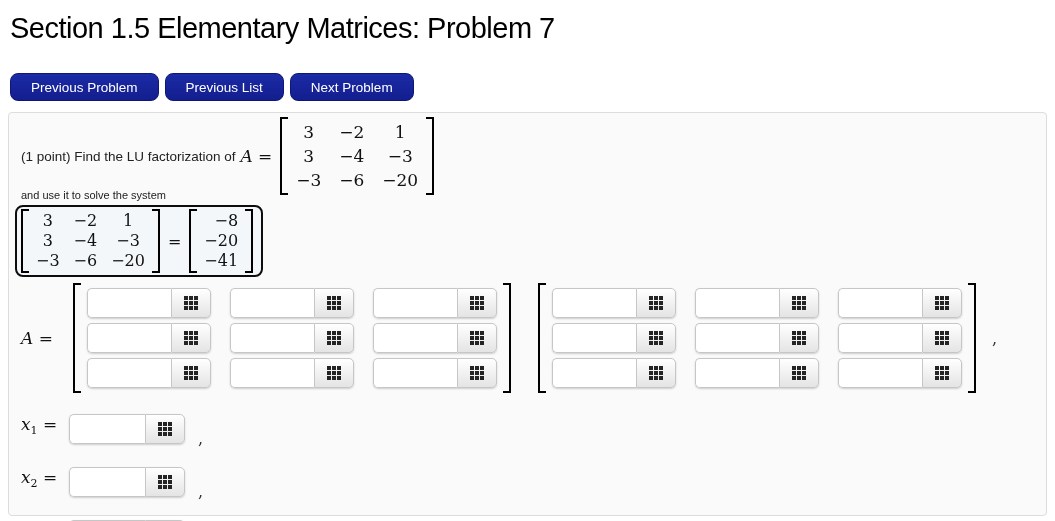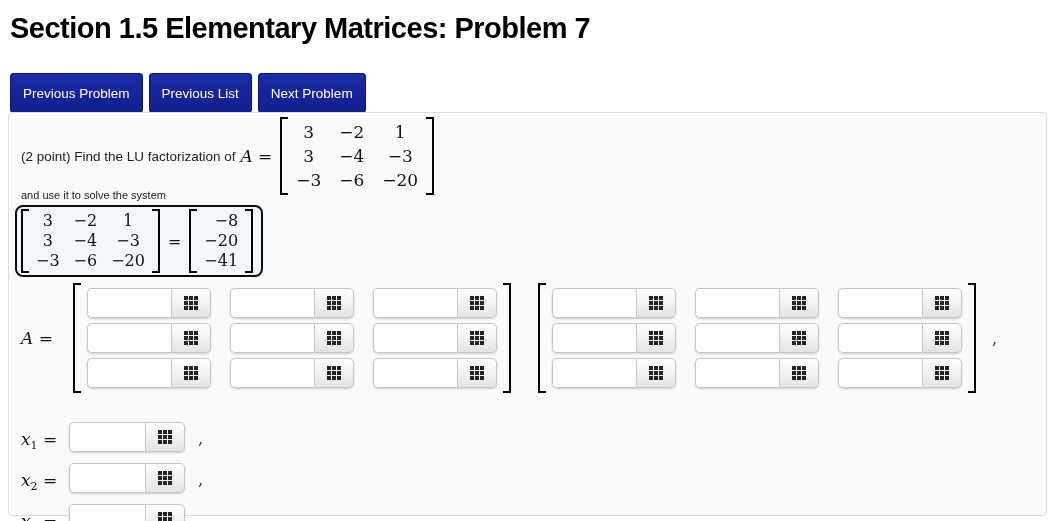--- a/index.html
+++ b/index.html
@@ -1,21 +1,21 @@
 <!DOCTYPE html>
 <html><head>
 <meta charset="utf-8">
 <style>
   * { box-sizing: border-box; margin: 0; padding: 0; }
   html,body { width:1055px; height:521px; background:#fff; font-family:"Liberation Sans",sans-serif; position:relative; overflow:hidden; }
 
-  .page-title { position:absolute; left:10px; top:12px; font-size:29px; font-weight:700; color:#000; letter-spacing:-0.5px; }
+  .page-title { position:absolute; left:10px; top:12px; font-size:29px; font-weight:400; color:#000; letter-spacing:-0.5px; }
 
   .nav-row { position:absolute; left:10px; top:73px; display:flex; gap:6px; }
-  .nav-btn { background:linear-gradient(#1b2ba6,#131e8e); color:#fff; border:1px solid #0e1778; border-radius:3px; font-size:13.5px; padding:0 12px; height:40px; display:flex; align-items:center; font-family:"Liberation Sans",sans-serif; cursor:pointer; }
+  .nav-btn { background:linear-gradient(#1b2ba6,#131e8e); color:#fff; border:1px solid #0e1778; border-radius:8px; font-size:13.5px; padding:0 20px; height:28px; display:flex; align-items:center; font-family:"Liberation Sans",sans-serif; cursor:pointer; }
 
   .panel { position:absolute; left:8px; top:112px; width:1039px; height:404px; background:#fafafa; border:1px solid #ddd; border-radius:4px; }
 
   
   .math { font-family:"DejaVu Serif",serif; color:#111; }
   .mvar { font-style:italic; }
   .matrix { display:inline-flex; align-items:stretch; }
   .br { width:8px; }
   .br.l { border-left:2px solid #000; border-top:2px solid #000; border-bottom:2px solid #000; }
   .br.r { border-right:2px solid #000; border-top:2px solid #000; border-bottom:2px solid #000; }
@@ -42,41 +42,41 @@
            box-shadow:5px 0 #242424,10px 0 #242424,0 5px #242424,5px 5px #242424,10px 5px #242424,0 10px #242424,5px 10px #242424,10px 10px #242424; }
 
   .answer-row { position:absolute; left:12px; top:170px; display:flex; align-items:center; }
   .a-label { font-size:17px; width:52px; }
   .in-matrix { display:flex; align-items:stretch; }
   .in-grid { display:grid; grid-template-columns:repeat(3,124px); column-gap:19px; row-gap:5px; padding:5px 6px; }
   .matrix-gap { width:27px; }
   .trail-punct { font-size:16px; color:#333; margin-left:16px; font-family:"DejaVu Serif",serif; }
 
   .x-rows { position:absolute; left:12px; top:301px; }
-  .x-row { display:flex; align-items:flex-end; margin-bottom:3px; height:38px; }
+  .x-row { display:flex; align-items:flex-start; margin-bottom:15px; height:38px; }
   .x-label { font-size:17px; width:48px; }
   .x-row .igroup { width:116px; }
   .x-punct { font-size:16px; color:#333; margin-left:13px; font-family:"DejaVu Serif",serif; align-self:flex-end; line-height:26px; }
   sub { font-size:11px; }
 </style>
 </head>
 <body>
 
 <h1 class="page-title">Section 1.5 Elementary Matrices: Problem 7</h1>
 
 <div class="nav-row">
   <button class="nav-btn">Previous Problem</button>
   <button class="nav-btn">Previous List</button>
   <button class="nav-btn">Next Problem</button>
 </div>
 
 <div class="panel">
 
   <div class="stmt-row">
-    <span class="stmt-text">(2 point) Find the LU factorization of</span>
+    <span class="stmt-text">(1 point) Find the LU factorization of</span>
     <span class="math mvar stmt-math">A</span>
     <span class="math stmt-math">=</span>
     <span class="matrix math" style="margin-left:8px;">
       <span class="br l"></span>
       <span class="mgrid c3">
         <span class="mcell">3</span>
         <span class="mcell">−2</span>
         <span class="mcell">1</span>
         <span class="mcell">3</span>
         <span class="mcell">−4</span>

